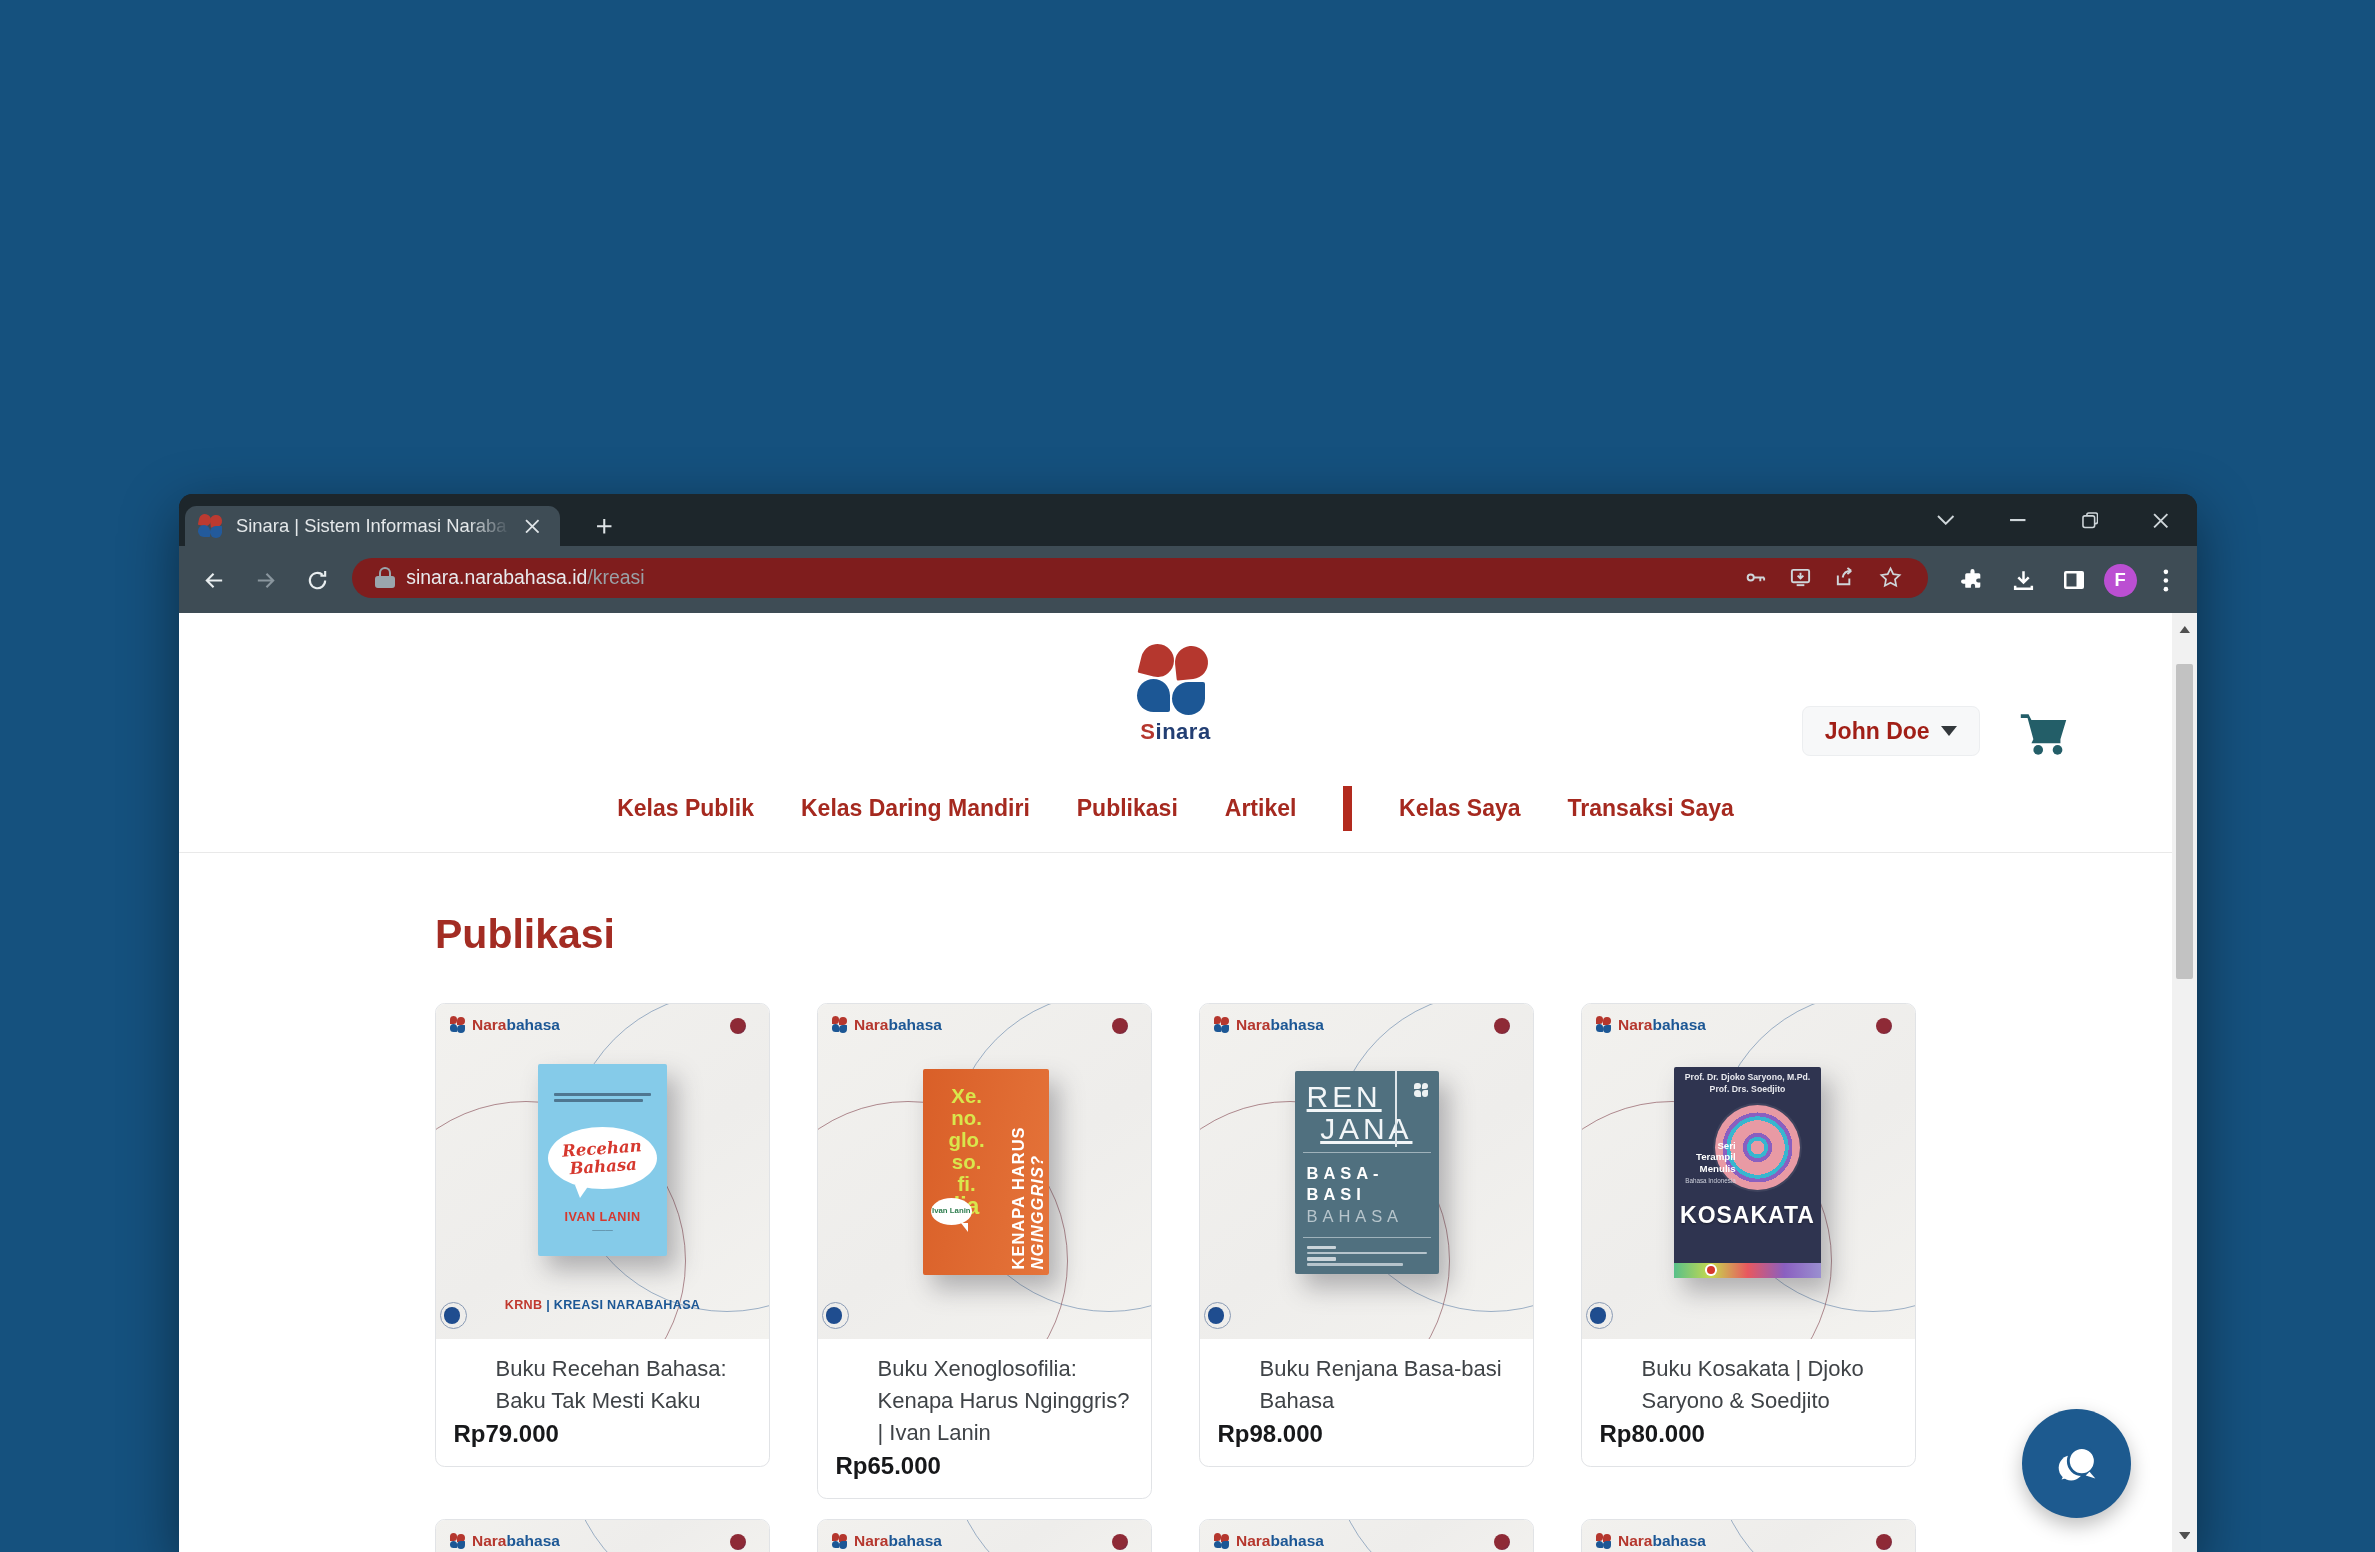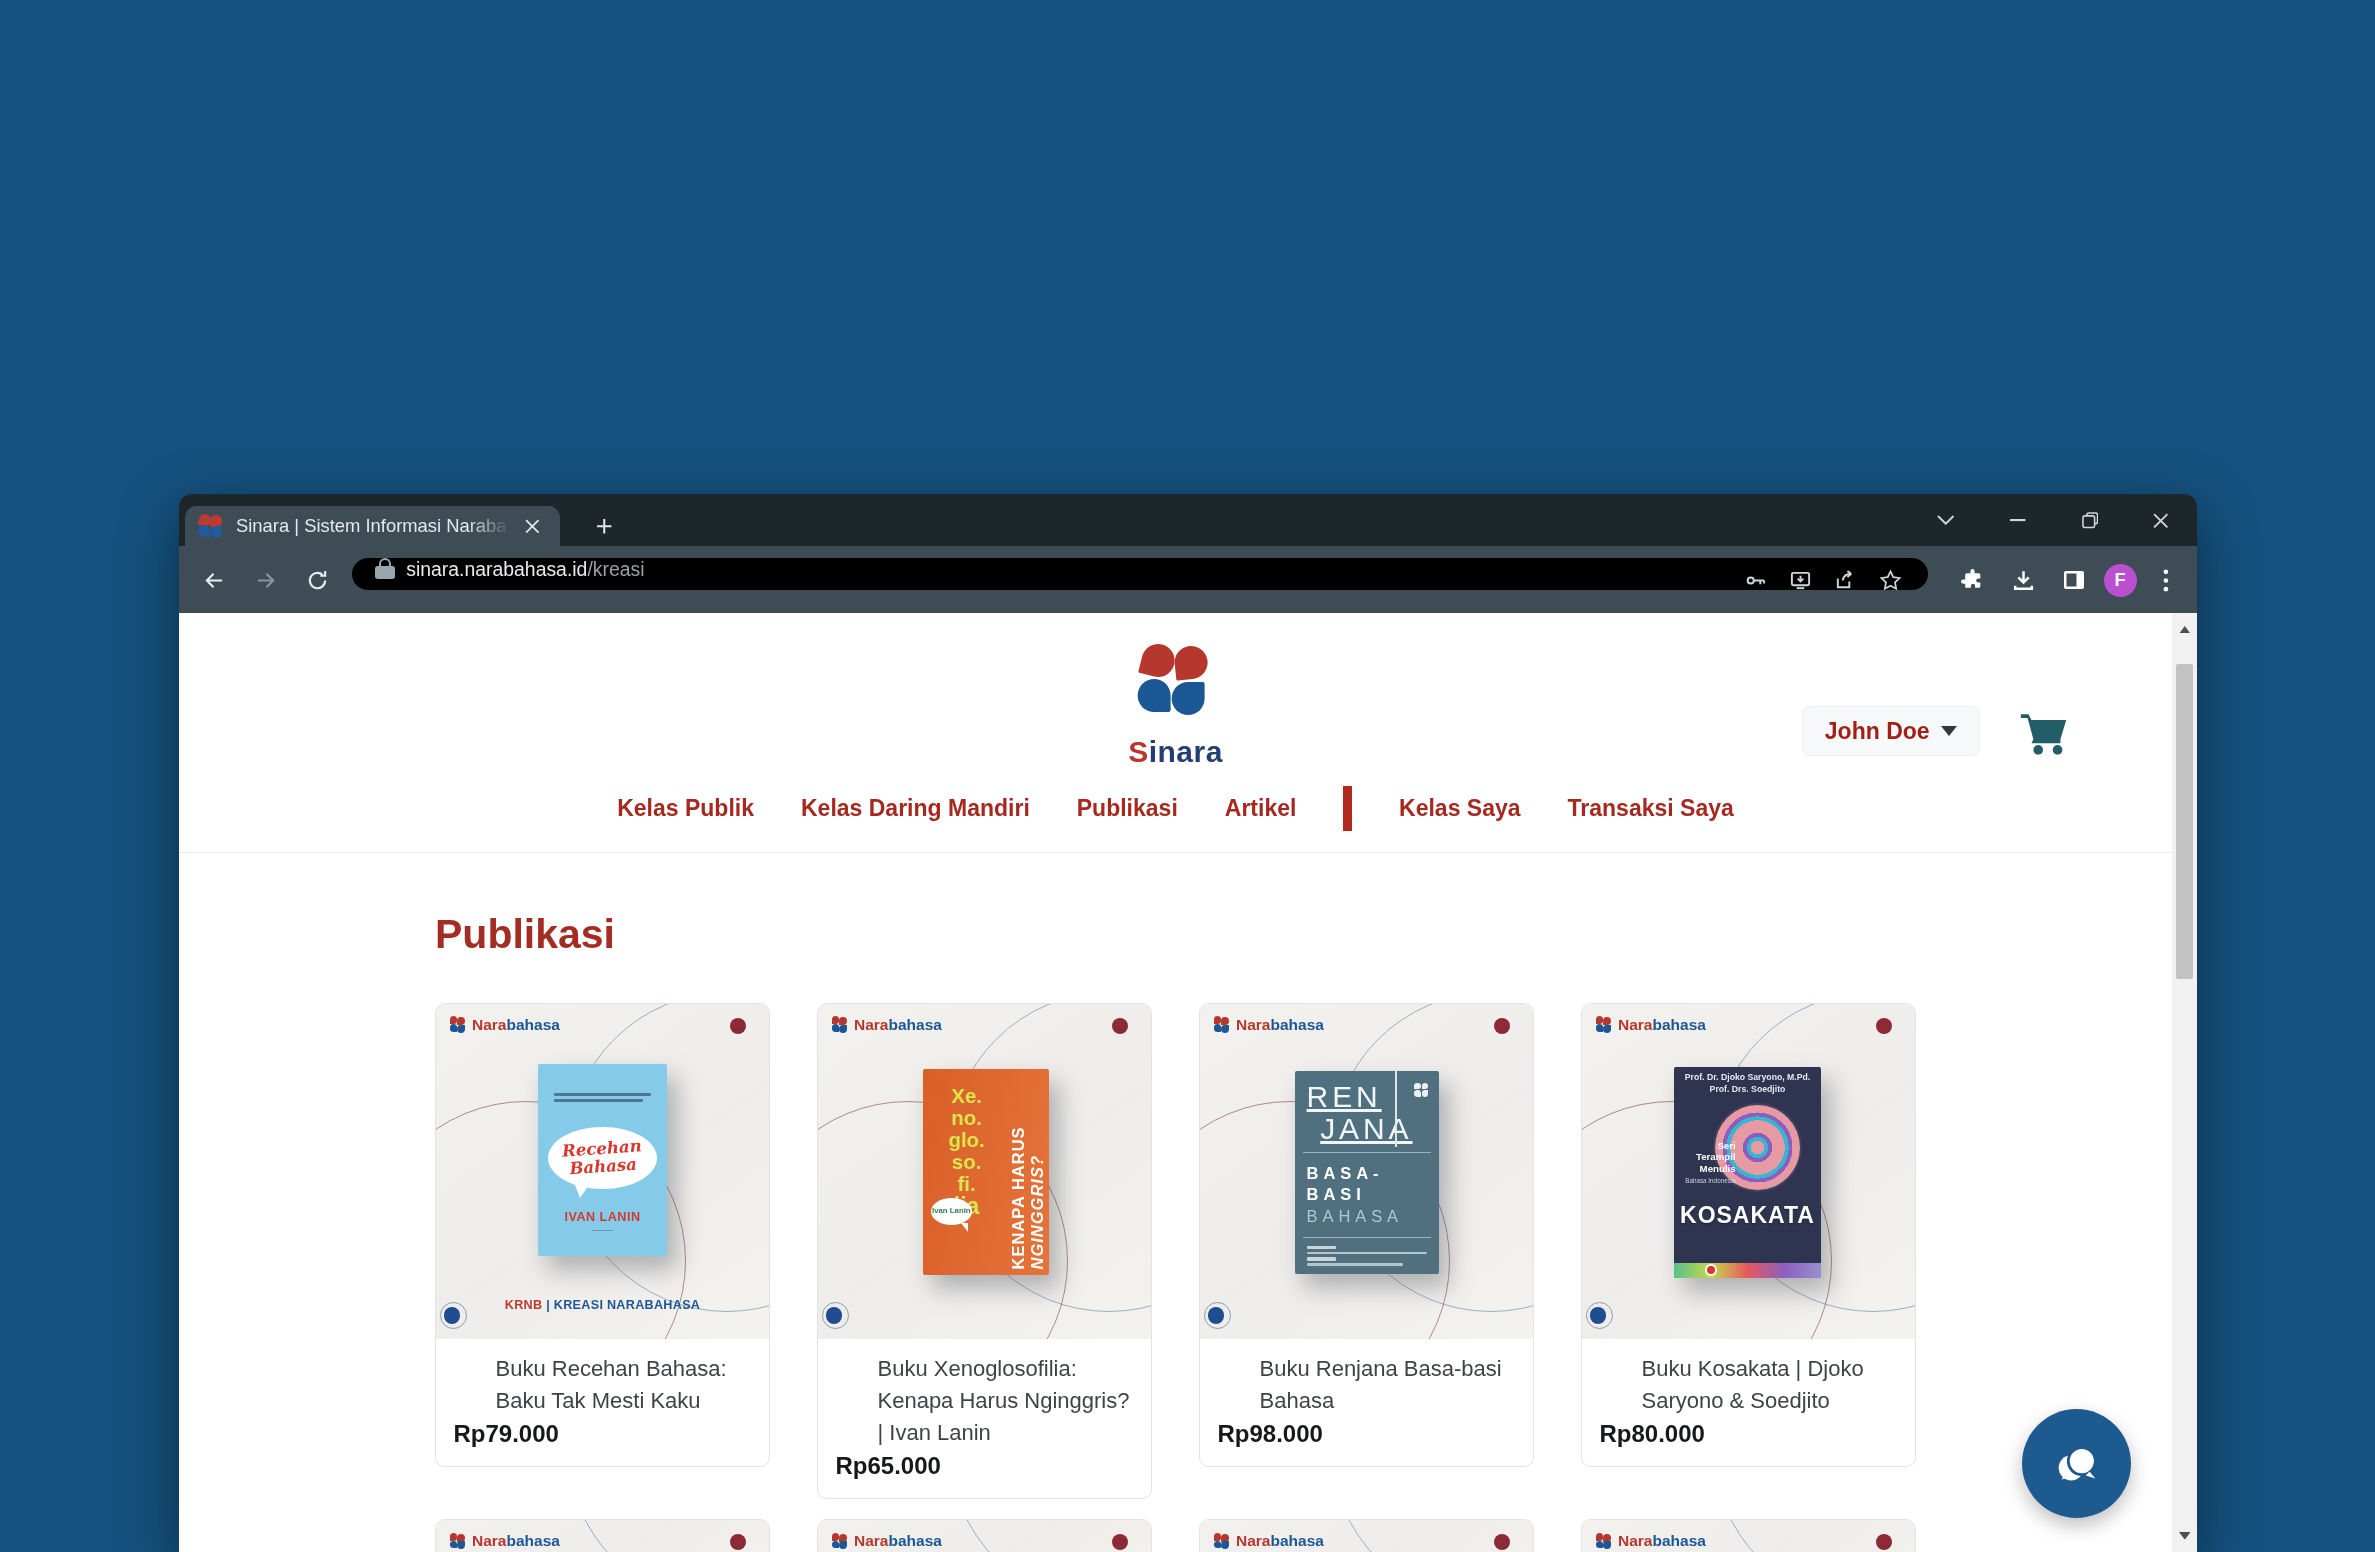--- a/index.html
+++ b/index.html
@@ -29,22 +29,22 @@
   .newtab { position:absolute; left:411px; top:17.5px; width:29px; height:29px; display:flex; align-items:center;
             justify-content:center; color:#dfe4e7; }
   .winctl { position:absolute; top:5.8px; height:41px; width:56px; display:flex; align-items:center; justify-content:center; color:#cfd6da; }
   .wc-chevron { left:1739px; } .wc-min { left:1811px; } .wc-restore { left:1883px; } .wc-close { left:1954px; }
 
   
   .toolbar { position:absolute; left:0; top:52px; width:100%; height:67px; background:#3e4c55; }
   .navbtn { position:absolute; top:10.7px; width:47px; height:47px; display:flex; align-items:center; justify-content:center;
             border-radius:50%; color:#e8edef; }
   .btn-back { left:11.6px; } .btn-fwd { left:63px; color:#8a969e; } .btn-reload { left:115px; }
-  .urlbar { position:absolute; left:173px; top:11.6px; width:1576px; height:32px; background:#000000; border-radius:22px;
-            display:flex; align-items:flex-start; padding:0 15.5px; }
+  .urlbar { position:absolute; left:173px; top:11.6px; width:1576px; height:40px; background:#7f1d1d; border-radius:22px;
+            display:flex; align-items:center; padding:0 15.5px; }
   .lock { width:19.4px; height:21.3px; position:relative; margin:0 11.6px 0 7.8px; flex:0 0 auto; }
   .lock .body { position:absolute; left:0; bottom:0; width:19.4px; height:12.6px; background:#9aa6ad; border-radius:2.9px; }
   .lock .sh { position:absolute; left:3.9px; top:0; width:11.6px; height:11.6px; border:2.9px solid #9aa6ad; border-bottom:none;
               border-radius:6.8px 6.8px 0 0; }
   .url { font-size:19.4px; color:#e8eaed; white-space:nowrap; flex:1 1 auto; }
   .url .path { color:#9aa0a6; }
   .pill-ic { width:45px; height:45px; display:flex; align-items:center; justify-content:center; color:#cfd6da; flex:0 0 auto; }
   .tb-right { position:absolute; right:9.7px; top:10.7px; height:47px; display:flex; align-items:center; gap:7.8px; }
   .tb-ic { width:43px; height:43px; display:flex; align-items:center; justify-content:center; color:#e8edef; border-radius:50%; }
   .avatar { width:33px; height:33px; border-radius:50%; background:#bb4fd2; color:#fff; font-size:18.4px; font-weight:bold;
@@ -62,21 +62,21 @@
 
   
   .site-header { position:relative; width:100%; height:240px; border-bottom:1.9px solid #e9e9e9; background:#fff; }
   .logo-block { position:absolute; left:50%; top:31px; transform:translateX(-50%); text-align:center; }
   .logo-mark { position:relative; width:80px; height:74px; margin:0 auto; }
   .logo-mark .drop { width:33px; height:33px; }
   .logo-mark .d1 { left:5.8px; top:0;  background:#b5372e; transform:rotate(14deg); }
   .logo-mark .d2 { left:39px; top:1.9px; background:#b5372e; transform:rotate(-6deg); }
   .logo-mark .d3 { left:1.9px; top:35px; background:#1c5795; border-radius:50% 50% 6% 50%; }
   .logo-mark .d4 { left:36px; top:38px; background:#1c5795; border-radius:50% 6% 50% 50%; }
-  .logo-word { font-size:30px; font-weight:bold; letter-spacing:0.5px; color:#223e73; margin-top:17px; }
+  .logo-word { font-size:22px; font-weight:bold; letter-spacing:0.5px; color:#223e73; margin-top:1px; }
   .logo-word .s { color:#b5372e; }
   .user-btn { position:absolute; left:1623px; top:93px; width:178px; height:50px; background:#f7f8f9; border:1px solid #eceef0;
               border-radius:7.8px; display:flex; align-items:center; justify-content:center; gap:11.6px; }
   .user-btn .name { color:#a11f17; font-size:23px; font-weight:bold; }
   .caret { width:0; height:0; border-left:8.7px solid transparent; border-right:8.7px solid transparent; border-top:10.7px solid #33383c; }
   .cart-btn { position:absolute; left:1836px; top:97px; width:58px; height:47px; color:#235e68; }
   .site-nav { position:absolute; left:0; bottom:21.3px; width:100%; display:flex; align-items:center; justify-content:center; gap:47px; }
   .nav-link { color:#a5291f; font-size:23px; font-weight:600; white-space:nowrap; cursor:pointer; }
   .nav-sep { width:8.7px; height:45px; background:#b22a1e; }
 

